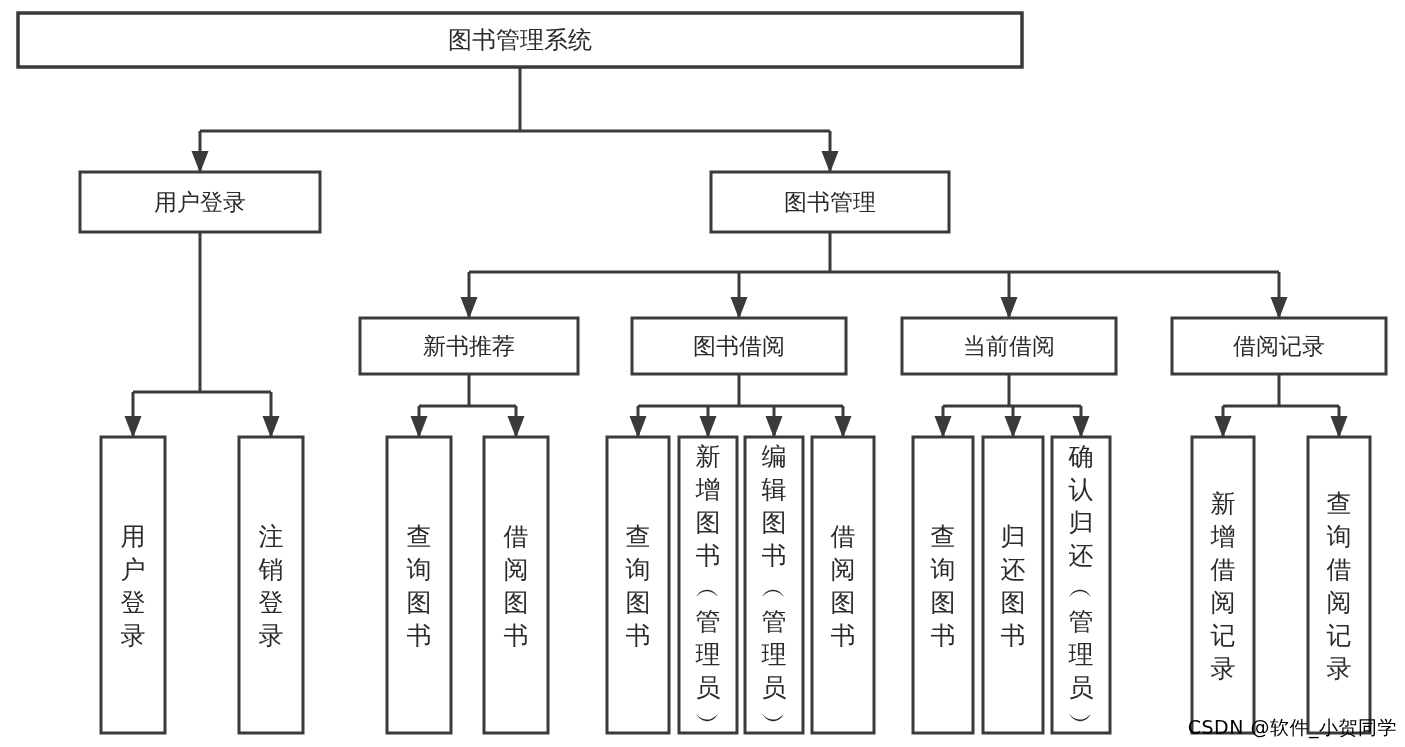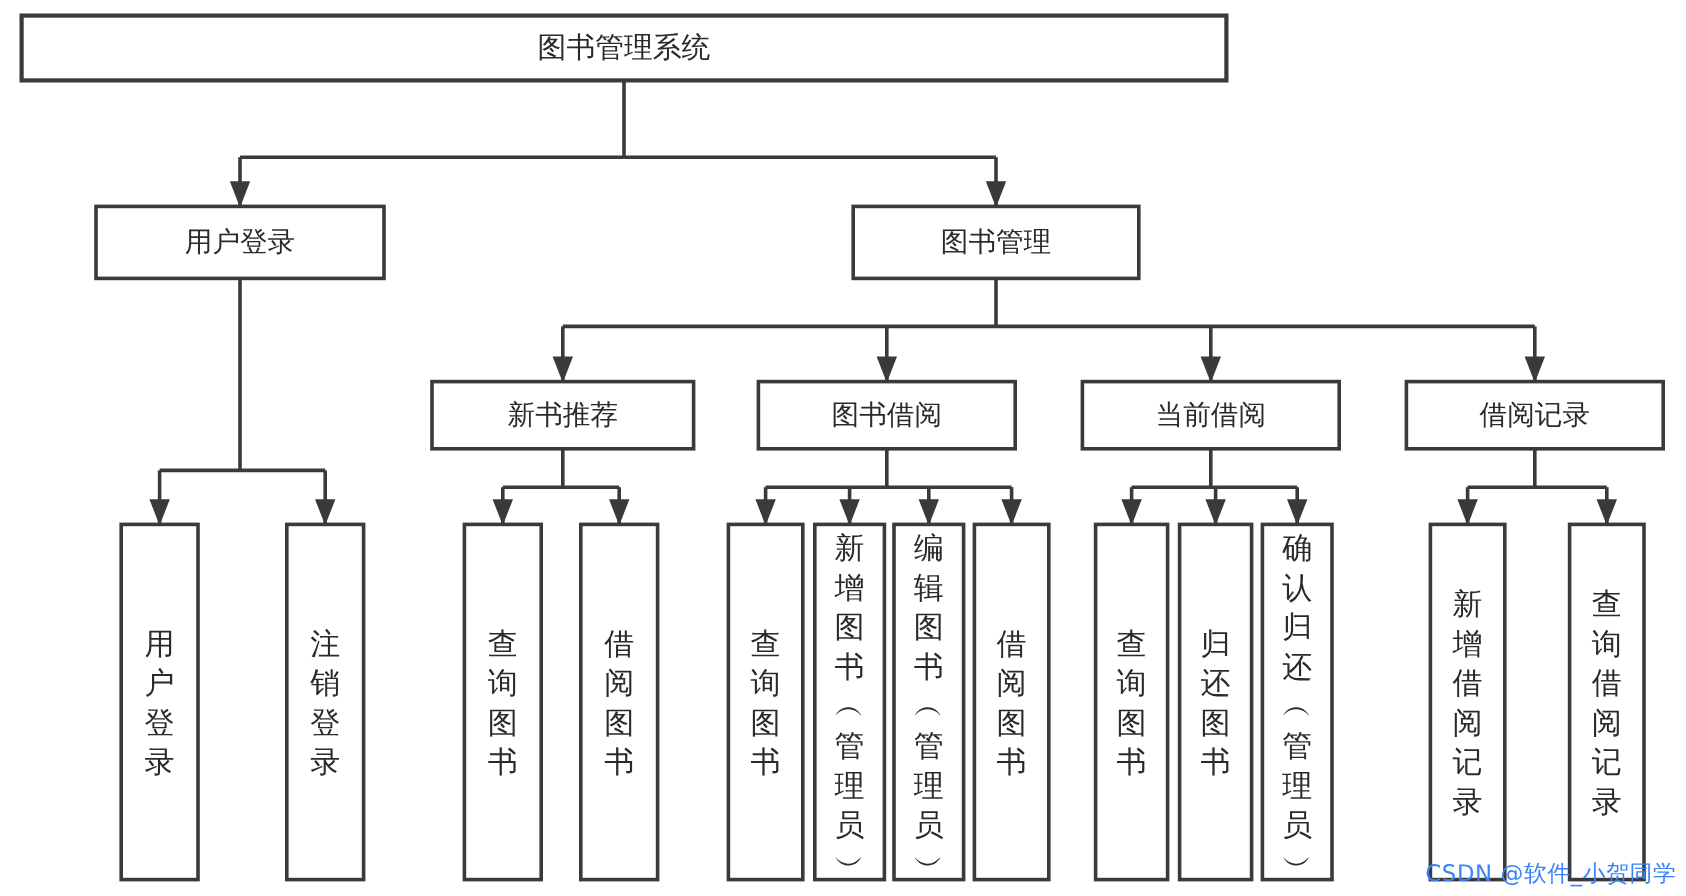--- a/index.html
+++ b/index.html
@@ -59,21 +59,21 @@
     font-family: "DejaVu Sans", "Liberation Sans", sans-serif;
     font-size: 25px;
     text-anchor: middle;
   }
   .watermark {
     position: absolute;
     right: 8px;
     bottom: 6px;
     font-family: "DejaVu Sans", "Liberation Sans", sans-serif;
     font-size: 19px;
-    color: #3b82f6;
+    color: #000000;
     letter-spacing: 0.5px;
     white-space: nowrap;
     pointer-events: none;
   }
 </style>
 </head>
 <body>
 
 <div id="diagram-root">
   <svg class="diagram" viewBox="0 0 1405 747" xmlns="http://www.w3.org/2000/svg">

